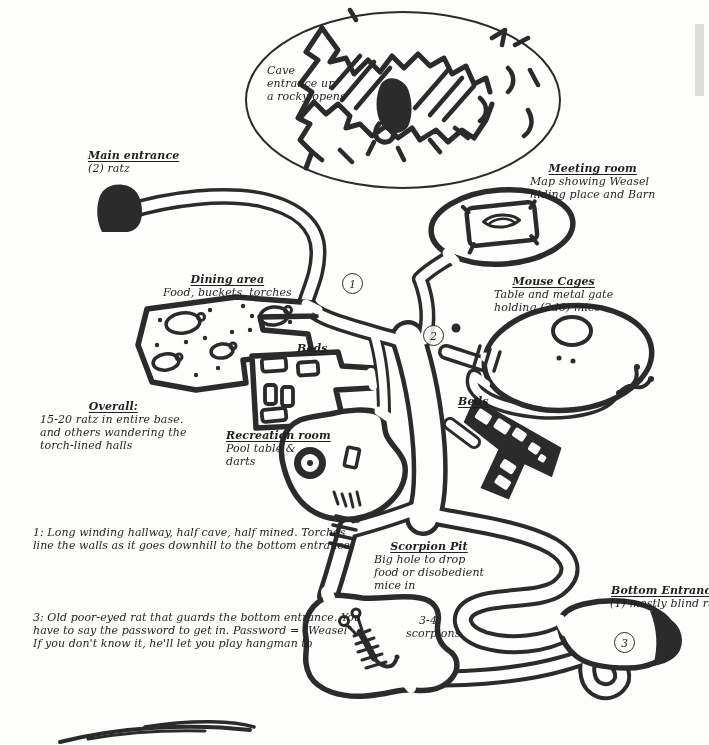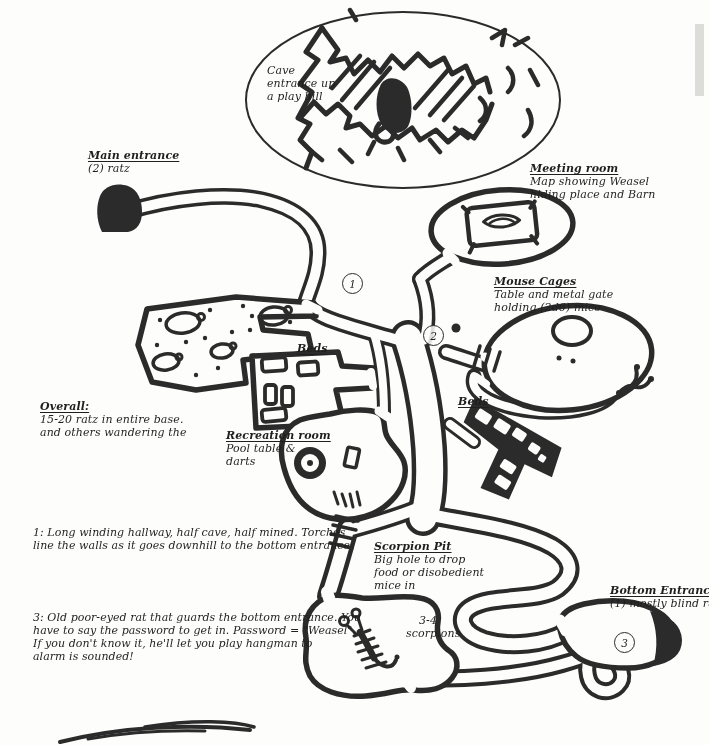--- a/index.html
+++ b/index.html
@@ -7,21 +7,21 @@
        font-family:"DejaVu Serif", serif;}
   .stage{position:absolute;left:0;top:0;width:709px;height:745px;}
   svg{position:absolute;left:0;top:0;}
   .ink{stroke:#2b2b2b;fill:none;stroke-linecap:round;stroke-linejoin:round;}
   .fillink{fill:#2b2b2b;stroke:none;}
   .paper{stroke:#fdfdfb;fill:none;stroke-linecap:round;stroke-linejoin:round;}
   .room{fill:#fdfdfb;stroke:#2b2b2b;stroke-width:5.5;stroke-linejoin:round;}
   .thin{stroke-width:2;}
   .lbl{position:absolute;color:#1f1f1f;font-style:italic;font-size:11px;line-height:13px;
        white-space:nowrap;letter-spacing:.1px;}
-  .lbl .t{text-decoration:underline;text-underline-offset:2px;text-decoration-thickness:1px;font-weight:bold;}
+  .lbl .t{text-decoration:underline;text-underline-offset:2px;text-decoration-thickness:1px;font-weight:bold;text-align:center;}
   .notes{position:absolute;color:#1f1f1f;font-style:italic;font-size:11px;line-height:12.9px;white-space:nowrap;letter-spacing:.05px;}
   .marker{position:absolute;width:21px;height:21px;border:1.6px solid #2b2b2b;border-radius:50%;
       box-sizing:border-box;display:flex;align-items:center;justify-content:center;
       color:#1f1f1f;font-style:italic;font-size:10.5px;background:rgba(253,253,251,.85);}
 </style>
 </head>
 <body>
 
 <div class="stage">
 
@@ -197,34 +197,38 @@
   <div class="marker" style="left:423px;top:325px;">
       <span>2</span>
     </div>
   <div class="marker" style="left:614px;top:632px;">
       <span>3</span>
     </div>
 
   <div class="lbl" style="left:267px;top:64px;">
     <div>Cave</div>
     <div>entrance up</div>
-    <div>a play hill</div>
+    <div>a rocky opens</div>
   </div>
 
   <div class="lbl" style="left:88px;top:149px;">
     <div class="t">Main entrance</div>
     <div>(2) ratz</div>
   </div>
 
   <div class="lbl" style="left:530px;top:162px;">
     <div class="t">Meeting room</div>
     <div>Map showing Weasel</div>
     <div>hiding place and Barn</div>
   </div>
 
+  <div class="lbl" style="left:163px;top:273px;">
+    <div class="t">Dining area</div>
+    <div>Food, buckets, torches</div>
+  </div>
 
   <div class="lbl" style="left:494px;top:275px;">
     <div class="t">Mouse Cages</div>
     <div>Table and metal gate</div>
     <div>holding (2d6) mice</div>
   </div>
 
   <div class="lbl" style="left:297px;top:342px;">
     <div class="t">Beds</div>
   </div>
@@ -236,20 +240,21 @@
   <div class="lbl" style="left:226px;top:429px;">
     <div class="t">Recreation room</div>
     <div>Pool table &amp;</div>
     <div>darts</div>
   </div>
 
   <div class="lbl" style="left:40px;top:400px;">
     <div class="t">Overall:</div>
     <div>15-20 ratz in entire base.</div>
     <div>and others wandering the</div>
+    <div>torch-lined halls</div>
   </div>
 
   <div class="lbl" style="left:374px;top:540px;">
     <div class="t">Scorpion Pit</div>
     <div>Big hole to drop</div>
     <div>food or disobedient</div>
     <div>mice in</div>
   </div>
 
   <div class="lbl" style="left:406px;top:614px;">
@@ -265,16 +270,15 @@
   <div class="notes" style="left:33px;top:527px;font-style:italic;">
     <div>1: Long winding hallway, half cave, half mined. Torches</div>
     <div>line the walls as it goes downhill to the bottom entrance</div>
   </div>
 
 
   <div class="notes" style="left:33px;top:612px;">
     <div>3: Old poor-eyed rat that guards the bottom entrance. You</div>
     <div>have to say the password to get in. Password = "Weasel".</div>
     <div>If you don't know it, he'll let you play hangman to</div>
-    <div>alarm is sounded!</div>
   </div>
 
 </div>
 
 </body></html>

